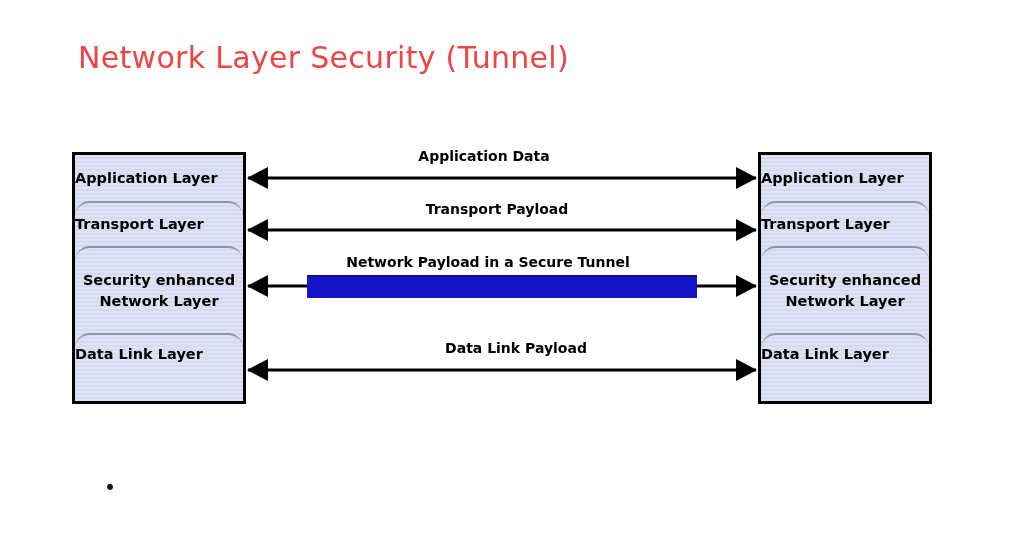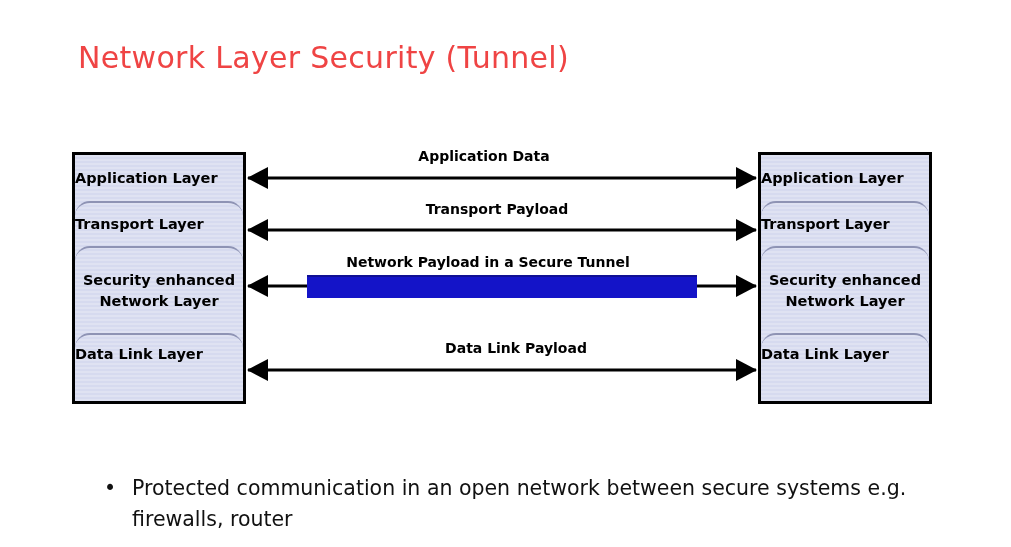--- a/index.html
+++ b/index.html
@@ -211,15 +211,14 @@
 <div class="arrow-label" style="left:516px; top:340px;">Data Link Payload</div>
 <div class="arrow-row" style="left:248px; width:508px; top:370px;">
   <div class="arrow-line"></div>
   <div class="arrow-head left"></div>
   <div class="arrow-head right"></div>
 </div>
 
 <div id="bullet-block">
   <div class="bullet-item">
     <span class="bullet-dot">•</span>
-    <span>Protected communication in an open network between secure systems e.g. firewalls, router</span>
   </div>
 </div>
 
 </body></html>

